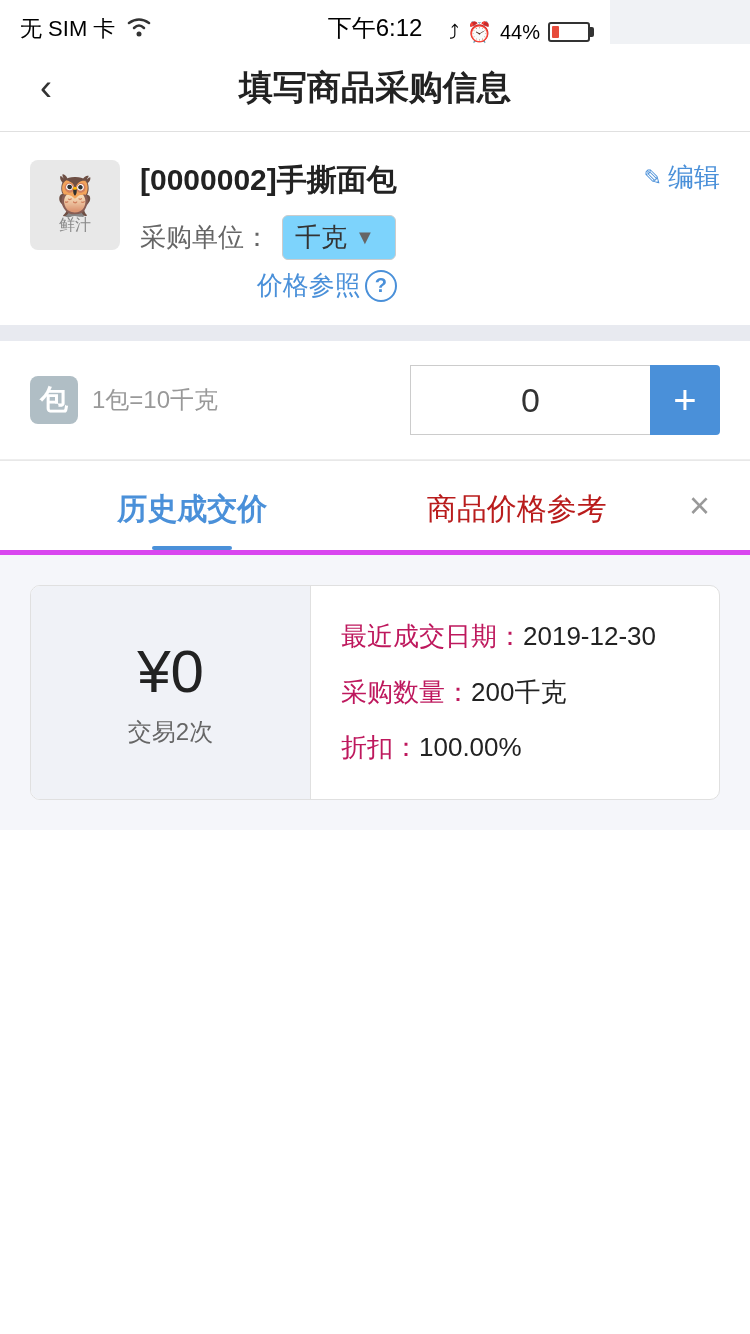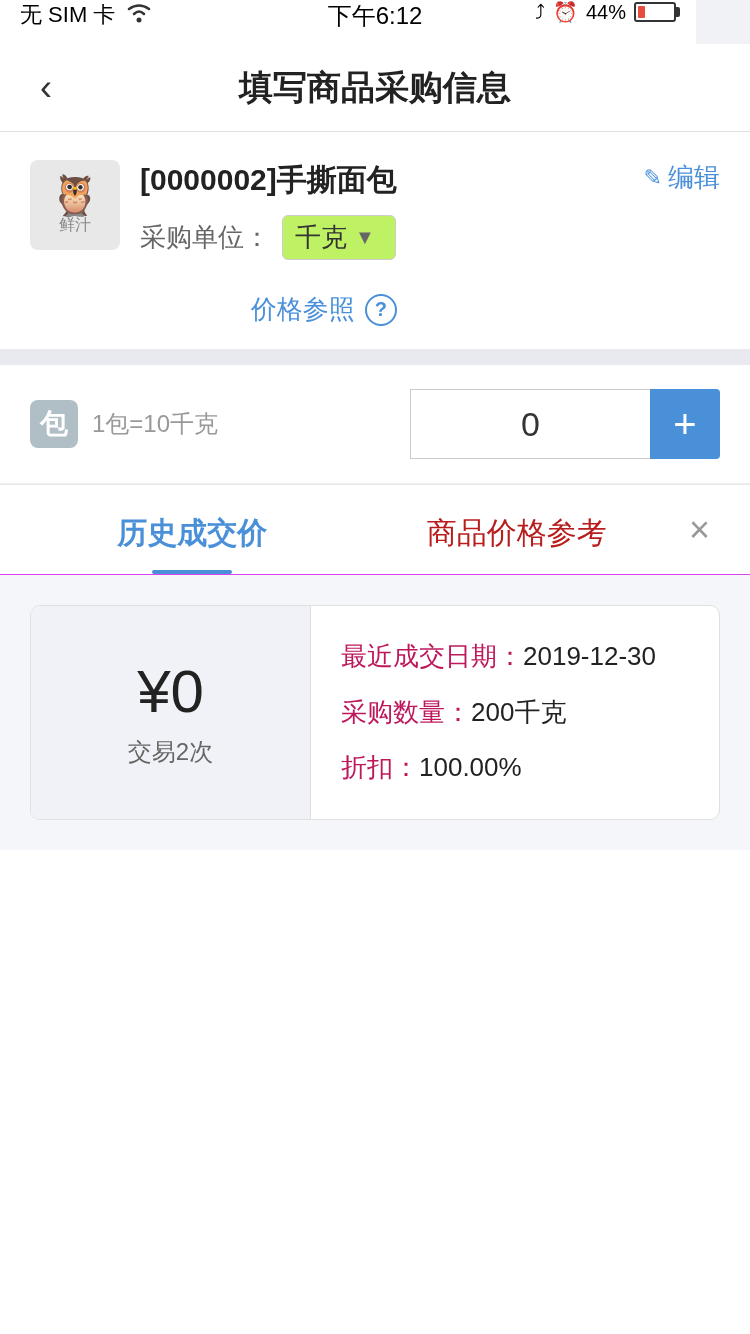--- a/index.html
+++ b/index.html
@@ -7,25 +7,25 @@
     body {
       width: 750px;
       min-height: 1334px;
       font-family: -apple-system, "PingFang SC", "Helvetica Neue", Arial, sans-serif;
       background: #f0f2f5;
       overflow-x: hidden;
     }
 
     
     .status-bar {
-      width: 696px;
+      width: 610px;
       height: 44px;
       background: #fff;
       display: flex;
-      align-items: flex-start;
+      align-items: flex-end;
       justify-content: space-between;
       padding: 0 20px;
       font-size: 24px;
       font-weight: 500;
     }
     .status-bar-left {
       display: flex;
       align-items: center;
       gap: 10px;
       font-size: 22px;
@@ -158,21 +158,21 @@
     .unit-label {
       font-size: 26px;
       color: #666;
     }
     .unit-select {
       border: 1px solid #ccc;
       border-radius: 6px;
       padding: 4px 20px 4px 12px;
       font-size: 26px;
       color: #333;
-      background: #bef264;
+      background: #7dd3fc;
       position: relative;
       display: flex;
       align-items: center;
       gap: 8px;
       cursor: pointer;
     }
     .unit-arrow {
       font-size: 20px;
       color: #666;
     }
@@ -277,21 +277,21 @@
 
     
     .tab-section {
       background: #fff;
       border-top: 1px solid #e8e8e8;
       margin-top: 0;
     }
     .tab-header {
       display: flex;
       align-items: center;
-      border-bottom: 1px solid #d946ef;
+      border-bottom: 5px solid #d946ef;
       padding: 0 30px;
       position: relative;
     }
     .tab-item {
       flex: 1;
       padding: 28px 0 20px 0;
       text-align: center;
       font-size: 30px;
       cursor: pointer;
       color: #b91c1c;
@@ -421,21 +421,21 @@
       </div>
       <div class="product-info">
         <div class="product-name">[0000002]手撕面包</div>
         <div class="product-unit-row">
           <span class="unit-label">采购单位：</span>
           <div class="unit-select">
             <span>千克</span>
             <span class="unit-arrow">▼</span>
           </div>
         </div>
-        <div class="price-ref-row" style="margin-top:32px; display:flex; align-items:center; gap:10px;">
+        <div class="price-ref-row" style="margin-top:8px; display:flex; align-items:center; gap:4px;">
 
           <span style="width: 0; flex:1;"></span>
           <span class="price-ref-link">价格参照</span>
           <div class="price-ref-icon">?</div>
         </div>
       </div>
     </div>
     <div style="display:flex; flex-direction:column; align-items:flex-end; gap:60px;">
       <div class="edit-link">
         <span style="font-size:22px;">✎</span>

